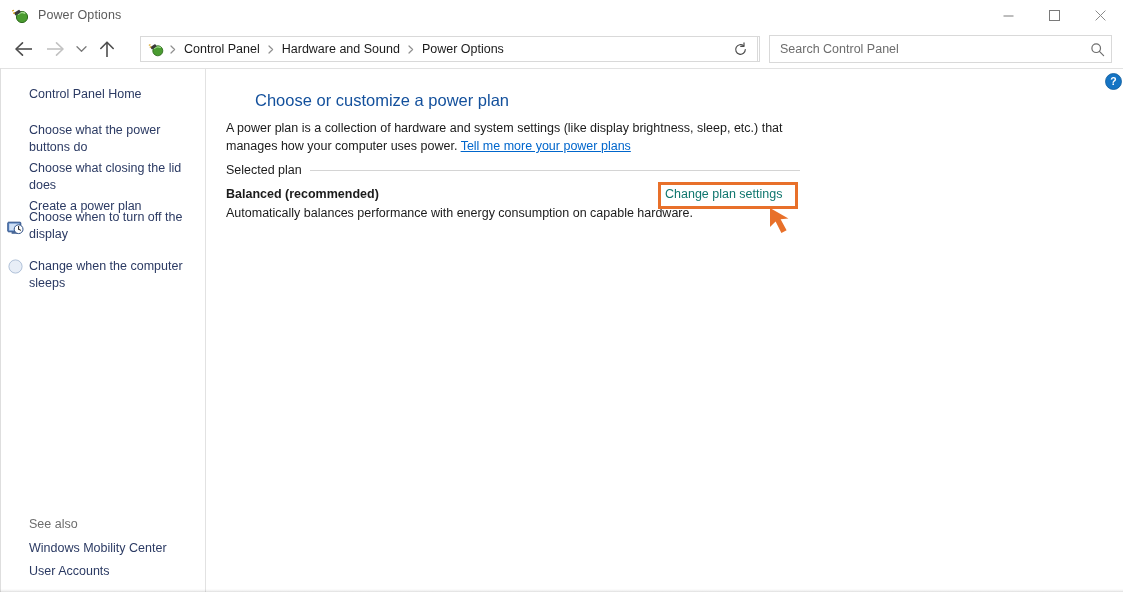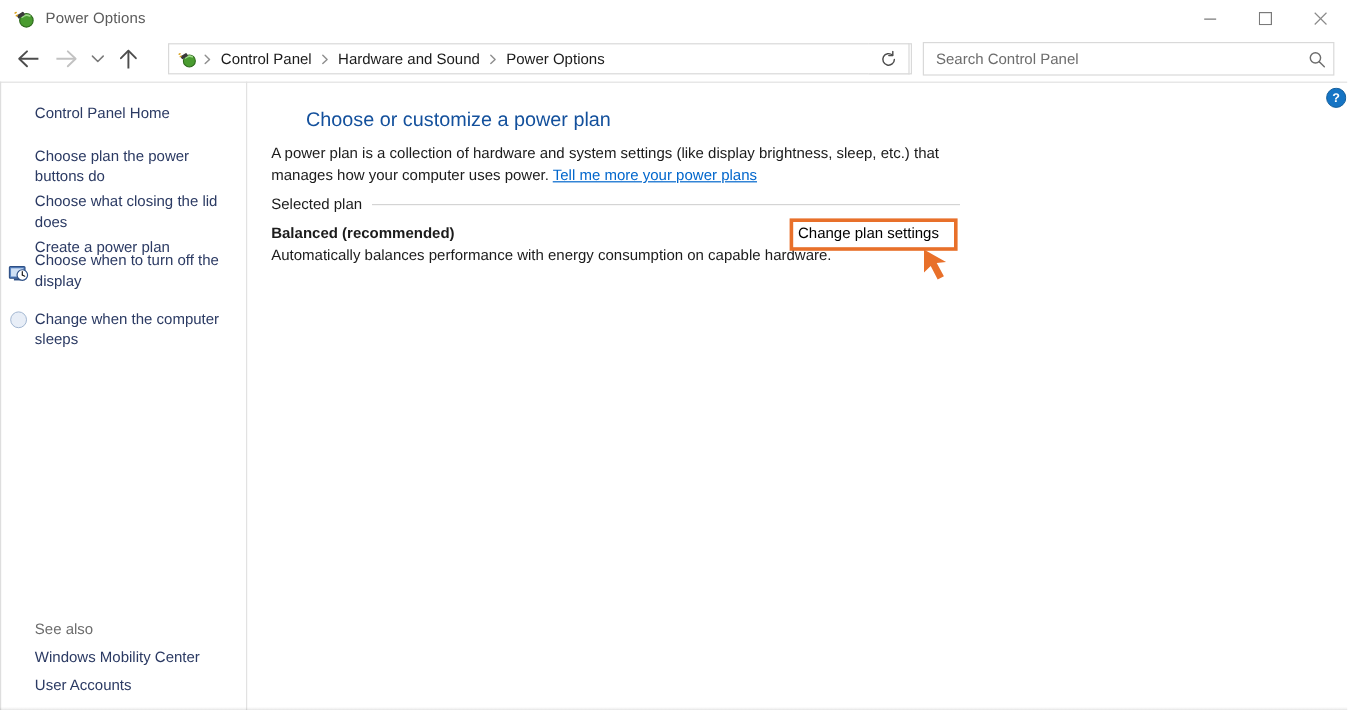--- a/index.html
+++ b/index.html
@@ -244,21 +244,21 @@
   .plan-desc {
     position: absolute;
     left: 20px; top: 138px;
     font-size: 12.5px;
     color: #1b1b1b;
   }
   .change-link {
     position: absolute;
     left: 459px; top: 119px;
     font-size: 12.5px;
-    color: #000000;
+    color: #0f766e;
     cursor: pointer;
     white-space: nowrap;
   }
   .highlight-box {
     position: absolute;
     left: 452px; top: 114px;
     width: 140px; height: 27px;
     border: 3px solid #e8702a;
     background: transparent;
     pointer-events: none;
@@ -412,21 +412,21 @@
 
   <div class="content">
     <div class="top-border"></div>
     <div class="left-border"></div>
     <div class="vdivider"></div>
 
     <div class="sidebar">
 
       <div class="side-link" style="top:18px;">Control Panel Home</div>
 
-      <div class="side-link" style="top:54px;">Choose plan the power buttons do</div>
+      <div class="side-link" style="top:54px;">Choose what the power buttons do</div>
 
       <div class="side-link" style="top:92px;">Choose what closing the lid does</div>
 
       <div class="side-link" style="top:130px;">Create a power plan</div>
 
       <span class="side-icon" style="top:152px;">
         <svg viewBox="0 0 17 17" width="17" height="17">
           <rect x="0.8" y="2.2" width="13" height="9.6" rx="0.8" fill="#5b86c4" stroke="#2d4f85" stroke-width="1"></rect>
           <rect x="2.2" y="3.6" width="10.2" height="6.8" fill="#cfe0f5"></rect>
           <rect x="4.6" y="12.2" width="5.6" height="1.5" fill="#2d4f85"></rect>

